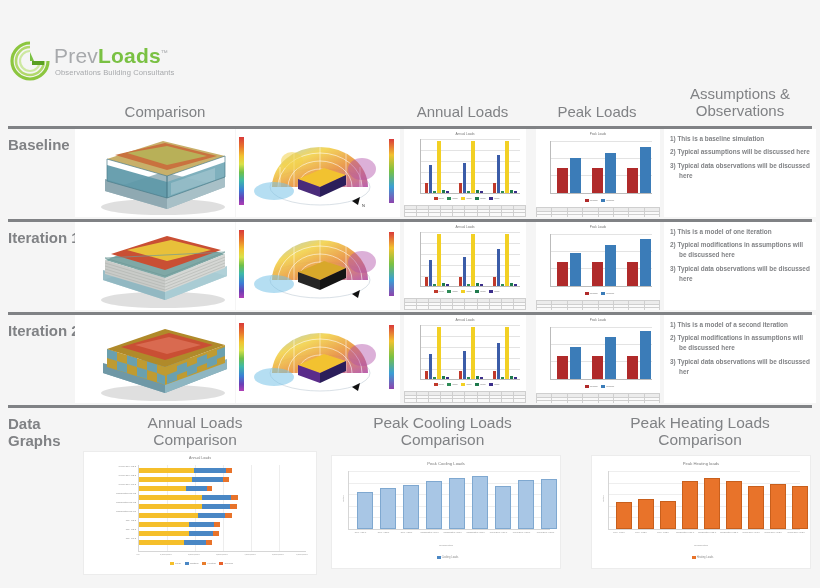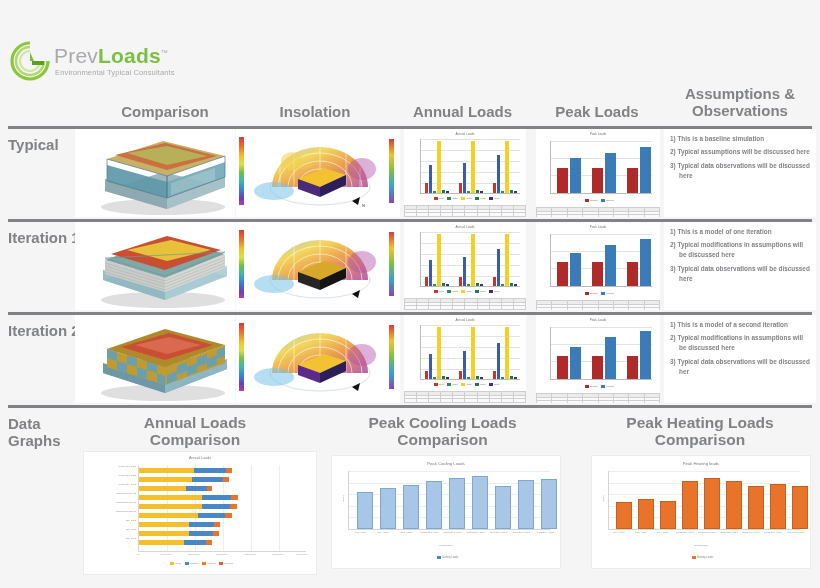--- a/index.html
+++ b/index.html
@@ -21,21 +21,21 @@
   .logo-tm{font-size:7px;vertical-align:super;color:#a7a9ac;}
   .logo-sub{position:absolute;left:45px;top:27px;font-size:7.6px;color:#a7a9ac;letter-spacing:.1px;}
 
   .main-title{
     position:absolute;right:12px;top:48px;
     font-size:19.5px;font-weight:700;color:#7ac143;letter-spacing:.1px;
     white-space:nowrap;
   }
 
   
-  .colhead{position:absolute;font-size:15px;font-weight:700;color:#808285;text-align:center;line-height:1.12;}
+  .colhead{position:absolute;font-size:15px;font-weight:400;color:#808285;text-align:center;line-height:1.12;}
 
   
   .rule{position:absolute;left:8px;right:8px;height:3px;background:#808285;}
 
   .rowlabel{position:absolute;font-size:15px;font-weight:700;color:#808285;line-height:1.12;}
 
   
   .cell{position:absolute;background:#ffffff;overflow:hidden;}
   .cell.assump{background:#ffffff;}
   .assump-list{padding:5px 5px 4px 6px;font-size:6.4px;line-height:1.55;color:#808285;font-weight:700;}
@@ -76,37 +76,36 @@
 
   <div class="logo">
     <svg class="logo-mark" viewBox="0 0 40 40">
       <path d="M20 2 A18 18 0 1 0 38 20" fill="none" stroke="#8cc63f" stroke-width="3.2"></path>
       <path d="M20 6 A14 14 0 1 0 34 20" fill="none" stroke="#b2d96b" stroke-width="2.6"></path>
       <path d="M20 10 A10 10 0 1 0 30 20" fill="none" stroke="#cde8a0" stroke-width="2.2"></path>
       <path d="M22 20 L34 20 L34 24 L22 24 Z" fill="#5aa021"></path>
       <path d="M20 11 L24 20 L20 20 Z" fill="#7ac143"></path>
     </svg>
     <div class="logo-text"><span>Prev</span><b>Loads</b><span class="logo-tm">™</span></div>
-    <div class="logo-sub">Environmental Typical Consultants</div>
+    <div class="logo-sub">Observations Building Consultants</div>
   </div>
 
 
   <div class="colhead" style="left:95px;top:104px;width:140px;">Comparison</div>
-  <div class="colhead" style="left:240px;top:104px;width:150px;">Insolation</div>
   <div class="colhead" style="left:400px;top:104px;width:125px;">Annual Loads</div>
   <div class="colhead" style="left:533px;top:104px;width:128px;">Peak Loads</div>
   <div class="colhead" style="left:664px;top:86px;width:152px;white-space:pre-line;">Assumptions &amp;
 Observations</div>
 
   <div class="rule" style="top:126px;"></div>
   <div class="rule" style="top:219px;"></div>
   <div class="rule" style="top:312px;"></div>
   <div class="rule" style="top:405px;"></div>
 
-  <div class="rowlabel" style="left:8px;top:137px;">Typical</div>
+  <div class="rowlabel" style="left:8px;top:137px;">Baseline</div>
   <div class="rowlabel" style="left:8px;top:230px;">Iteration 1</div>
   <div class="rowlabel" style="left:8px;top:323px;">Iteration 2</div>
   <div class="rowlabel" style="left:8px;top:416px;white-space:pre-line;">Data
 Graphs</div>
 
   <div class="cell" style="left:75px;top:129px;width:160px;height:88px;">
     <svg viewBox="0 0 160 88" width="160" height="88">
       <ellipse cx="88" cy="78" rx="62" ry="8" fill="#b9b9b9" opacity=".45"></ellipse>
 
       <polygon points="30,62 92,80 150,58 88,43" fill="#9fb8bf"></polygon>

